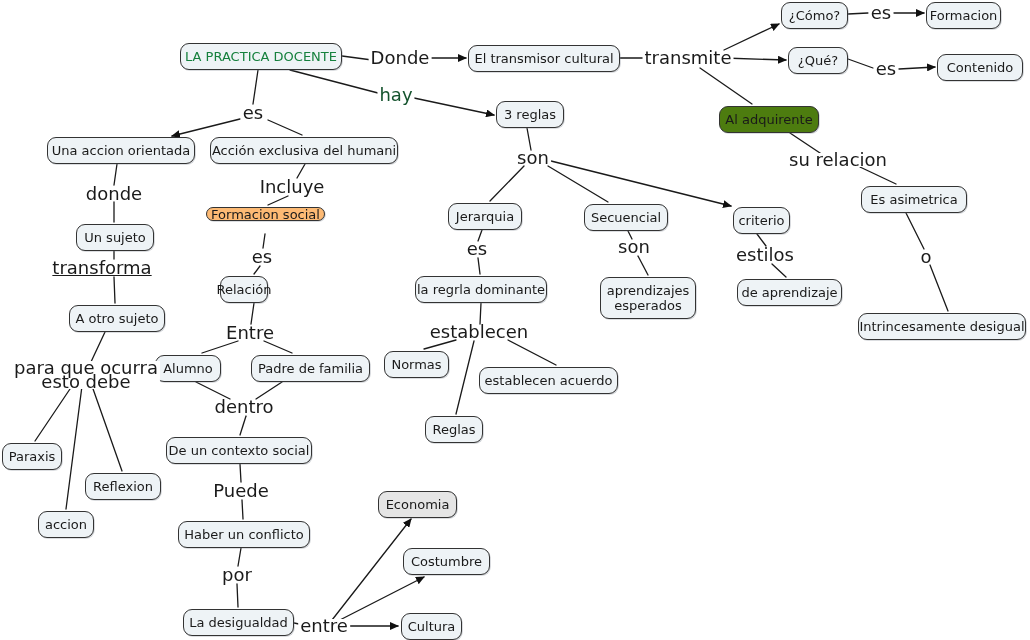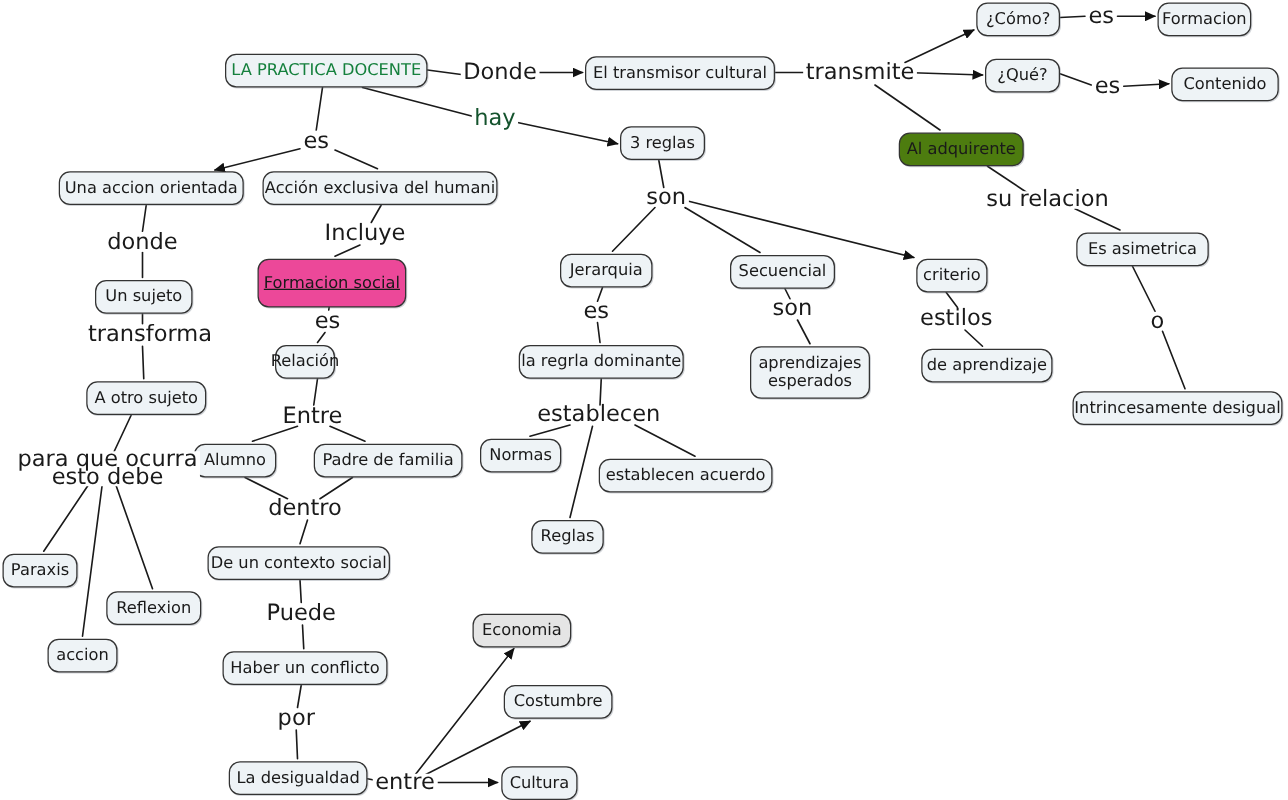--- a/index.html
+++ b/index.html
@@ -142,21 +142,21 @@
       <div class="node" style="left: 861px; top: 186px; width: 106px; height: 27px; background: rgb(238, 243, 246); border-color: rgb(51, 51, 51); color: rgb(26, 26, 26);">Es asimetrica</div>
       <div class="node" style="left: 858px; top: 313px; width: 168px; height: 27px; background: rgb(238, 243, 246); border-color: rgb(51, 51, 51); color: rgb(26, 26, 26);">Intrincesamente desigual</div>
       <div class="node" style="left: 496px; top: 101px; width: 68px; height: 27px; background: rgb(238, 243, 246); border-color: rgb(51, 51, 51); color: rgb(26, 26, 26);">3 reglas</div>
       <div class="node" style="left: 47px; top: 137px; width: 148px; height: 27px; background: rgb(238, 243, 246); border-color: rgb(51, 51, 51); color: rgb(26, 26, 26);">Una accion orientada</div>
       <div class="node" style="left: 210px; top: 137px; width: 188px; height: 27px; background: rgb(238, 243, 246); border-color: rgb(51, 51, 51); color: rgb(26, 26, 26);">Acción exclusiva del humani</div>
       <div class="node" style="left: 76px; top: 224px; width: 78px; height: 27px; background: rgb(238, 243, 246); border-color: rgb(51, 51, 51); color: rgb(26, 26, 26);">Un sujeto</div>
       <div class="node" style="left: 69px; top: 305px; width: 96px; height: 27px; background: rgb(238, 243, 246); border-color: rgb(51, 51, 51); color: rgb(26, 26, 26);">A otro sujeto</div>
       <div class="node" style="left: 2px; top: 443px; width: 60px; height: 27px; background: rgb(238, 243, 246); border-color: rgb(51, 51, 51); color: rgb(26, 26, 26);">Paraxis</div>
       <div class="node" style="left: 85px; top: 473px; width: 76px; height: 27px; background: rgb(238, 243, 246); border-color: rgb(51, 51, 51); color: rgb(26, 26, 26);">Reflexion</div>
       <div class="node" style="left: 38px; top: 511px; width: 56px; height: 27px; background: rgb(238, 243, 246); border-color: rgb(51, 51, 51); color: rgb(26, 26, 26);">accion</div>
-      <div class="node" style="left: 206px; top: 207px; width: 119px; height: 39px; background: #ec4899; border-color: rgb(51, 51, 51); color: rgb(26, 26, 26); text-decoration: underline;">Formacion social</div>
+      <div class="node" style="left: 206px; top: 207px; width: 119px; height: 14px; background: #fdba74; border-color: rgb(51, 51, 51); color: rgb(26, 26, 26);">Formacion social</div>
       <div class="node" style="left: 220px; top: 276px; width: 48px; height: 27px; background: rgb(238, 243, 246); border-color: rgb(51, 51, 51); color: rgb(26, 26, 26);">Relación</div>
       <div class="node" style="left: 155px; top: 355px; width: 66px; height: 27px; background: rgb(238, 243, 246); border-color: rgb(51, 51, 51); color: rgb(26, 26, 26);">Alumno</div>
       <div class="node" style="left: 251px; top: 355px; width: 119px; height: 27px; background: rgb(238, 243, 246); border-color: rgb(51, 51, 51); color: rgb(26, 26, 26);">Padre de familia</div>
       <div class="node" style="left: 166px; top: 437px; width: 146px; height: 27px; background: rgb(238, 243, 246); border-color: rgb(51, 51, 51); color: rgb(26, 26, 26);">De un contexto social</div>
       <div class="node" style="left: 178px; top: 521px; width: 132px; height: 27px; background: rgb(238, 243, 246); border-color: rgb(51, 51, 51); color: rgb(26, 26, 26);">Haber un conflicto</div>
       <div class="node" style="left: 183px; top: 609px; width: 111px; height: 27px; background: rgb(238, 243, 246); border-color: rgb(51, 51, 51); color: rgb(26, 26, 26);">La desigualdad</div>
       <div class="node" style="left: 378px; top: 491px; width: 79px; height: 27px; background: #e5e5e5; border-color: rgb(51, 51, 51); color: rgb(26, 26, 26);">Economia</div>
       <div class="node" style="left: 403px; top: 548px; width: 87px; height: 27px; background: rgb(238, 243, 246); border-color: rgb(51, 51, 51); color: rgb(26, 26, 26);">Costumbre</div>
       <div class="node" style="left: 401px; top: 613px; width: 61px; height: 27px; background: rgb(238, 243, 246); border-color: rgb(51, 51, 51); color: rgb(26, 26, 26);">Cultura</div>
       <div class="node" style="left: 448px; top: 203px; width: 74px; height: 27px; background: rgb(238, 243, 246); border-color: rgb(51, 51, 51); color: rgb(26, 26, 26);">Jerarquia</div>
@@ -173,21 +173,21 @@
   <div id="labels-layer">
       <div class="elabel" style="left: 400px; top: 58px; color: rgb(26, 26, 26);">Donde</div>
       <div class="elabel" style="left: 396px; top: 95px; color: #14532d;">hay</div>
       <div class="elabel" style="left: 688px; top: 58px; color: rgb(26, 26, 26);">transmite</div>
       <div class="elabel" style="left: 881px; top: 13px; color: rgb(26, 26, 26);">es</div>
       <div class="elabel" style="left: 886px; top: 69px; color: rgb(26, 26, 26);">es</div>
       <div class="elabel" style="left: 838px; top: 160px; color: rgb(26, 26, 26);">su relacion</div>
       <div class="elabel" style="left: 926px; top: 257px; color: rgb(26, 26, 26);">o</div>
       <div class="elabel" style="left: 253px; top: 113px; color: rgb(26, 26, 26);">es</div>
       <div class="elabel" style="left: 114px; top: 194px; color: rgb(26, 26, 26);">donde</div>
-      <div class="elabel" style="left: 120px; top: 268px; color: rgb(26, 26, 26);">transforma</div>
+      <div class="elabel" style="left: 102px; top: 268px; color: rgb(26, 26, 26); text-decoration: underline;">transforma</div>
       <div class="elabel" style="left: 86px; top: 375px; color: rgb(26, 26, 26);">para que ocurra
 esto debe</div>
       <div class="elabel" style="left: 292px; top: 187px; color: rgb(26, 26, 26);">Incluye</div>
       <div class="elabel" style="left: 262px; top: 257px; color: rgb(26, 26, 26);">es</div>
       <div class="elabel" style="left: 250px; top: 333px; color: rgb(26, 26, 26);">Entre</div>
       <div class="elabel" style="left: 244px; top: 407px; color: rgb(26, 26, 26);">dentro</div>
       <div class="elabel" style="left: 241px; top: 491px; color: rgb(26, 26, 26);">Puede</div>
       <div class="elabel" style="left: 237px; top: 575px; color: rgb(26, 26, 26);">por</div>
       <div class="elabel" style="left: 324px; top: 626px; color: rgb(26, 26, 26);">entre</div>
       <div class="elabel" style="left: 533px; top: 158px; color: rgb(26, 26, 26);">son</div>

